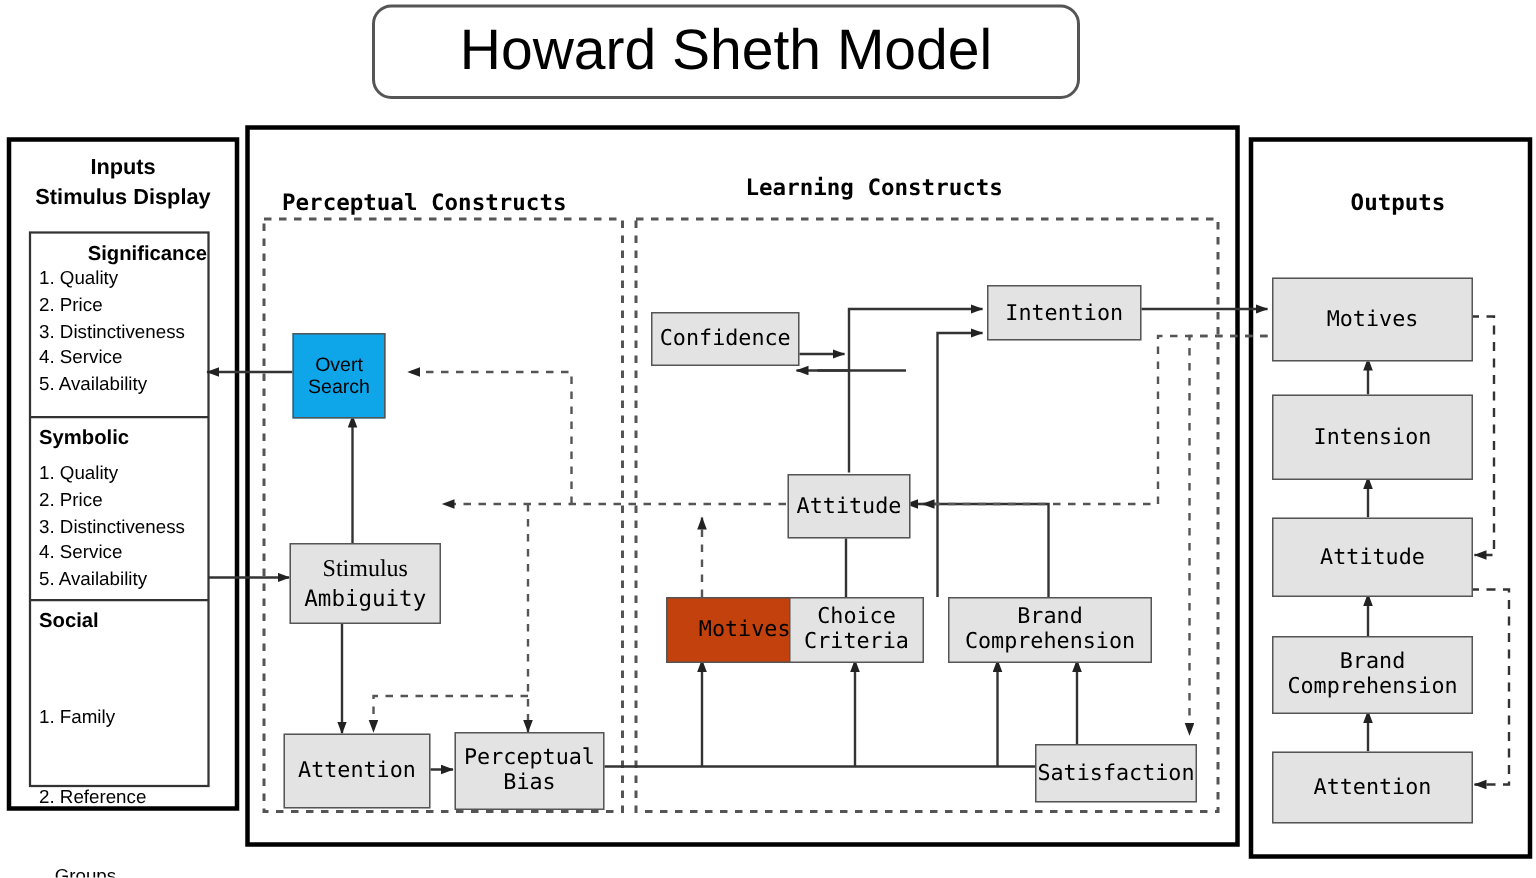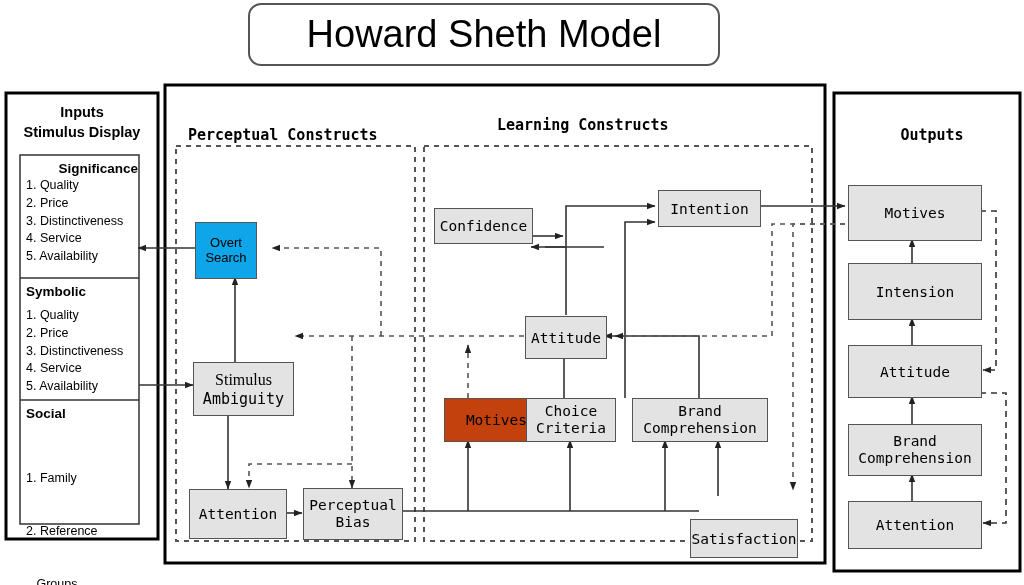--- a/index.html
+++ b/index.html
@@ -133,21 +133,21 @@
 <div style="position:absolute;left:526px;top:398px;width:88px;height:42px;background:#e3e3e3;border:1.6px solid #555;display:flex;flex-direction:column;align-items:center;justify-content:center;line-height:1.2;">
   <span class="mono" style="font-size:14.5px;">Choice</span>
   <span class="mono" style="font-size:14.5px;">Criteria</span>
 </div>
 
 <div style="position:absolute;left:632px;top:398px;width:134px;height:42px;background:#e3e3e3;border:1.6px solid #555;display:flex;flex-direction:column;align-items:center;justify-content:center;line-height:1.2;">
   <span class="mono" style="font-size:14.5px;">Brand</span>
   <span class="mono" style="font-size:14.5px;">Comprehension</span>
 </div>
 
-<div style="position:absolute;left:690px;top:496px;width:106px;height:37px;background:#e3e3e3;border:1.6px solid #555;display:flex;align-items:center;justify-content:center;margin-top:23px;">
+<div style="position:absolute;left:690px;top:496px;width:106px;height:37px;background:#e3e3e3;border:1.6px solid #555;display:flex;align-items:center;justify-content:center;">
   <span class="mono" style="font-size:14.5px;">Satisfaction</span>
 </div>
 
 <div style="position:absolute;left:848px;top:185px;width:132px;height:54px;background:#e3e3e3;border:1.6px solid #555;display:flex;align-items:center;justify-content:center;">
   <span class="mono" style="font-size:14.5px;">Motives</span>
 </div>
 
 <div style="position:absolute;left:848px;top:263px;width:132px;height:55px;background:#e3e3e3;border:1.6px solid #555;display:flex;align-items:center;justify-content:center;">
   <span class="mono" style="font-size:14.5px;">Intension</span>
 </div>

